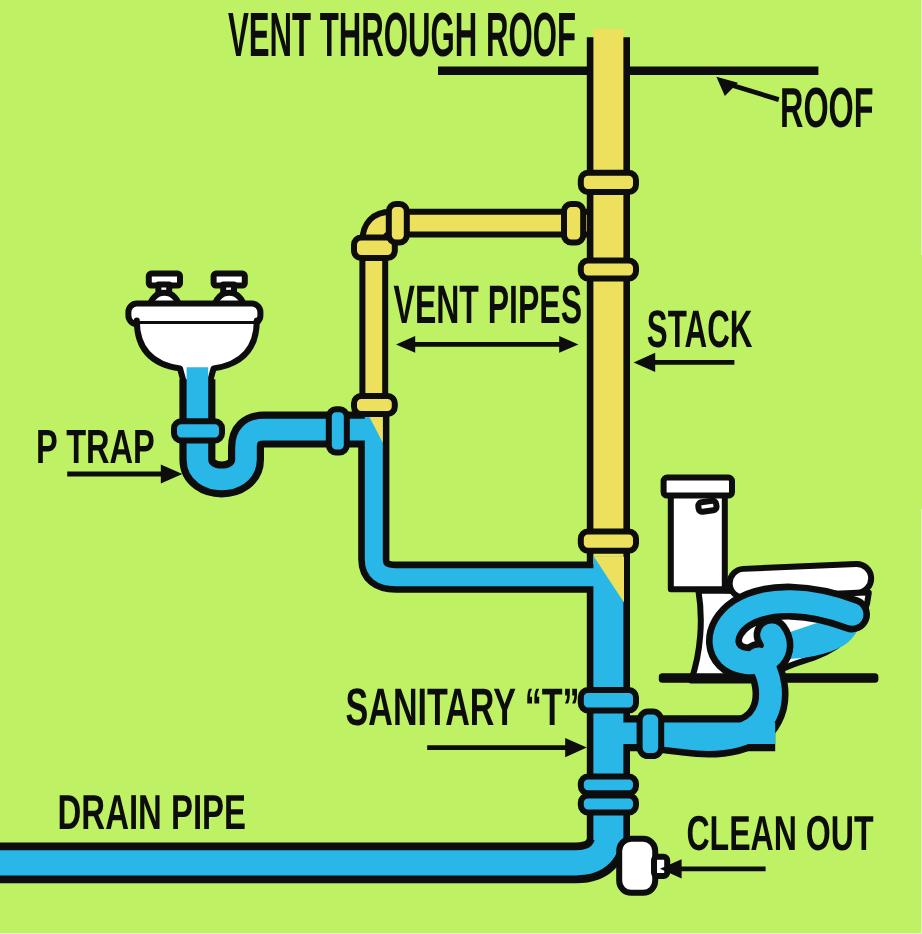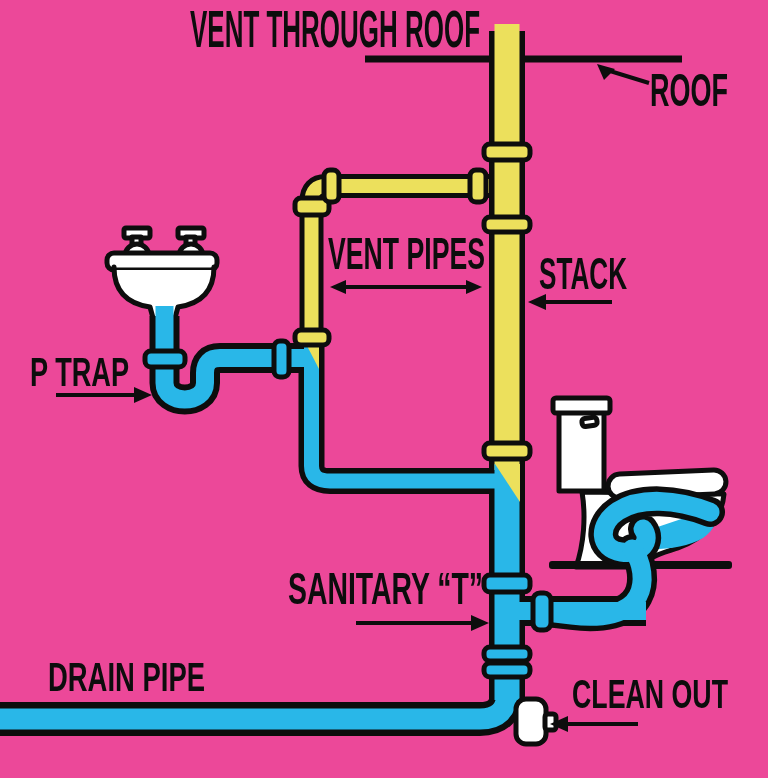--- a/index.html
+++ b/index.html
@@ -1,16 +1,16 @@
 <!DOCTYPE html>
 <html><head>
 <meta charset="utf-8">
 <style>
   html,body { margin:0; padding:0; background:#ffffff; }
-  .stage { width:768px; height:778px; position:relative; background:#ec4899; overflow:hidden; }
+  .stage { width:768px; height:778px; position:relative; background:#bef264; overflow:hidden; }
   svg { display:block; }
   .ink { stroke:#0d0d0d; fill:none; stroke-linejoin:round; }
   .inkfill { fill:#0d0d0d; stroke:none; }
   .ystroke { stroke:#ece05c; fill:none; stroke-linejoin:round; }
   .bstroke { stroke:#29b7e8; fill:none; stroke-linejoin:round; }
   .yfill { fill:#ece05c; stroke:none; }
   .bfill { fill:#29b7e8; stroke:none; }
   .white-shape { fill:#ffffff; stroke:#0d0d0d; stroke-width:5; stroke-linejoin:round; }
   .coupling-y { fill:#ece05c; stroke:#0d0d0d; stroke-width:5; }
   .coupling-b { fill:#29b7e8; stroke:#0d0d0d; stroke-width:5; }

